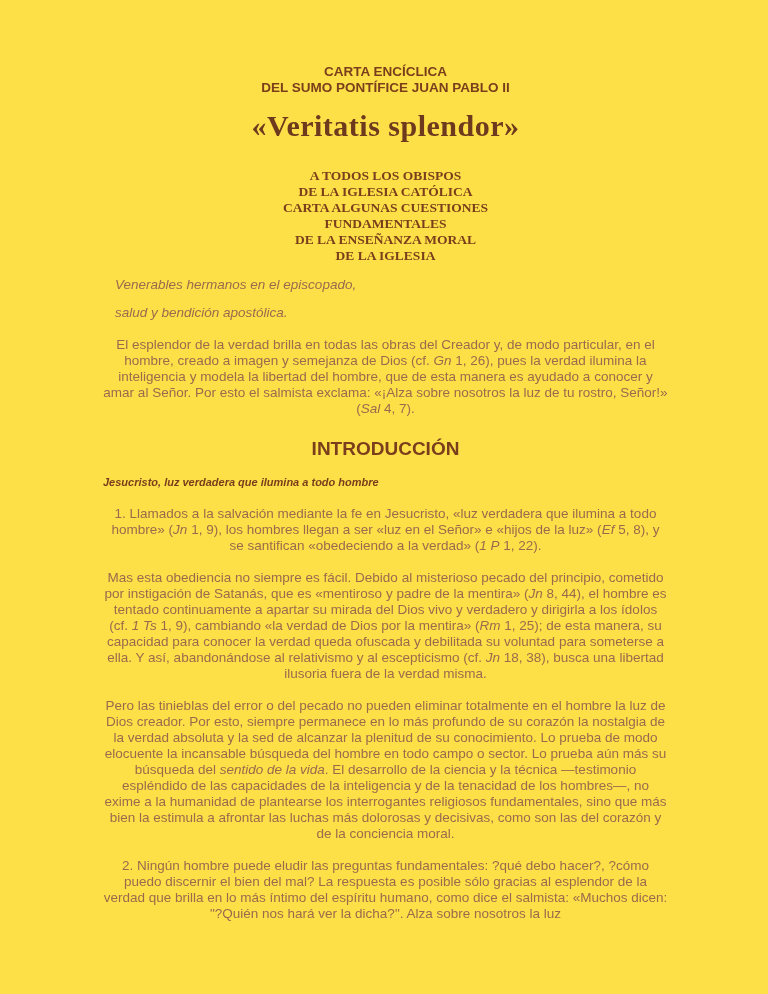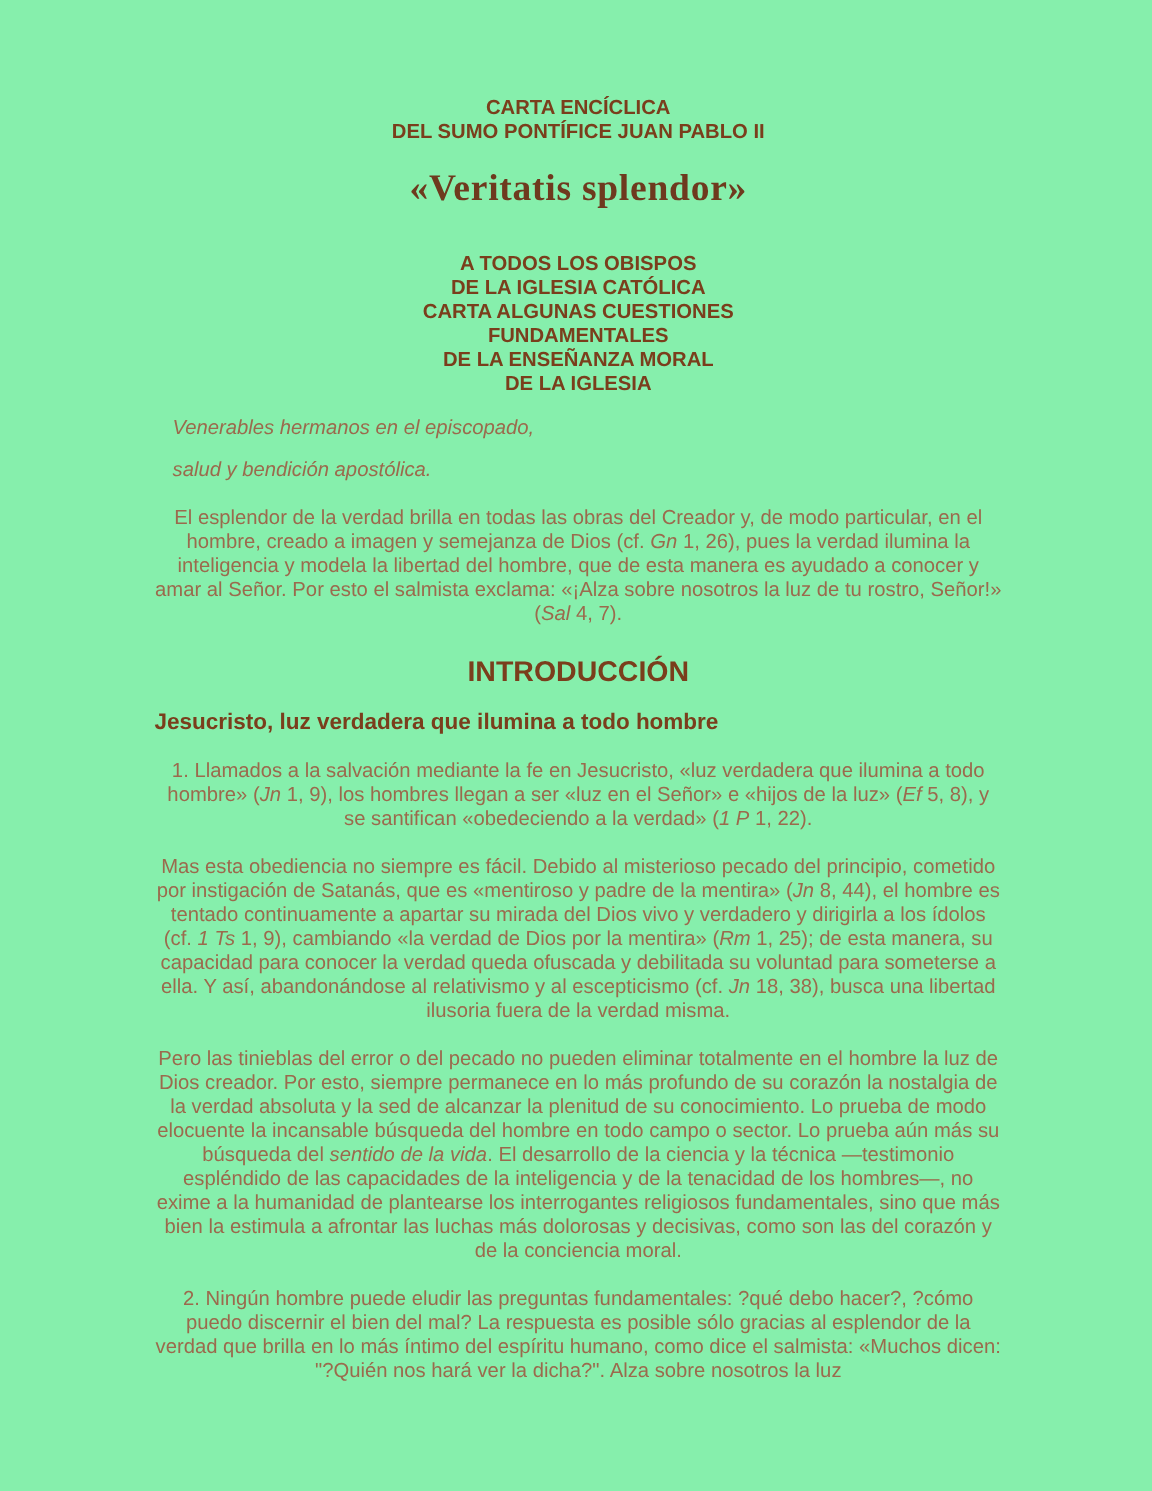--- a/index.html
+++ b/index.html
@@ -1,67 +1,68 @@
 <!DOCTYPE html>
 <html lang="es"><head>
 <meta charset="utf-8">
 <style>
   html, body { margin: 0; padding: 0; background: #ffffff; }
   .page {
     width: 768px;
     min-height: 994px;
     box-sizing: border-box;
     padding: 64px 100px 30px 103px;
-    background: #86efac;
+    background: #fde047;
     font-family: "Liberation Sans", sans-serif;
     font-size: 13.5px;
     line-height: 16px;
     color: #9b6a4d;
     overflow: hidden;
   }
   .kicker {
     text-align: center;
     font-weight: bold;
     color: #7a3e1c;
   }
   .kicker-line { margin: 0; }
   .doc-title {
     text-align: center;
     font-family: "Liberation Serif", serif;
     font-weight: bold;
-    font-size: 25px;
+    font-size: 30px;
     line-height: 32px;
     color: #6e3a1e;
     margin: 14px 0 26px 0;
     letter-spacing: 0.5px;
   }
   .dedication {
     text-align: center;
     font-weight: bold;
     color: #7a3e1c;
   }
-  .dedication-line { margin: 0; }
+  .dedication-line { margin: 0; font-family: Liberation Serif, serif; }
   .salutation {
     font-style: italic;
     margin-top: 13px;
   }
   .salutation-line { margin: 12px; }
   p.body-par { margin: 16px 0; text-align: center; }
   h2.section-heading {
     font-size: 19px;
     line-height: 16px;
     text-align: center;
     font-weight: bold;
     color: #7a3e1c;
     margin: 24px 0 17px 0;
   }
   h3.subsection-heading {
-    font-size: 15px;
+    font-size: 11px;
     line-height: 16px;
     font-weight: bold;
+    font-style: italic;
     color: #7a3e1c;
     margin: 17px 0 12px 0;
   }
   em { font-style: italic; }
 </style>
 </head>
 <body>
 
 <div class="page">
 

